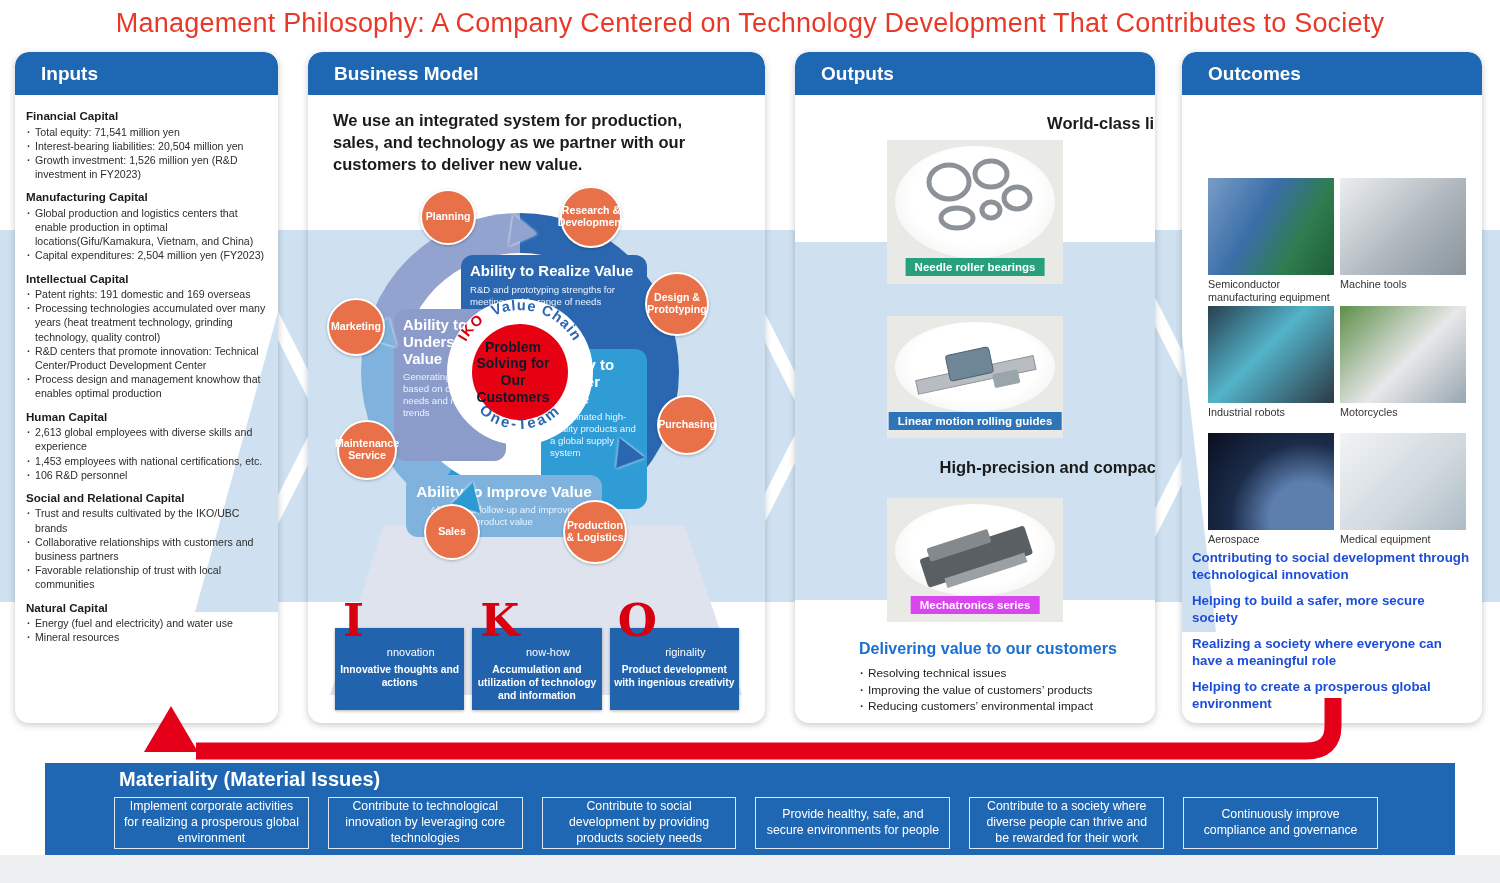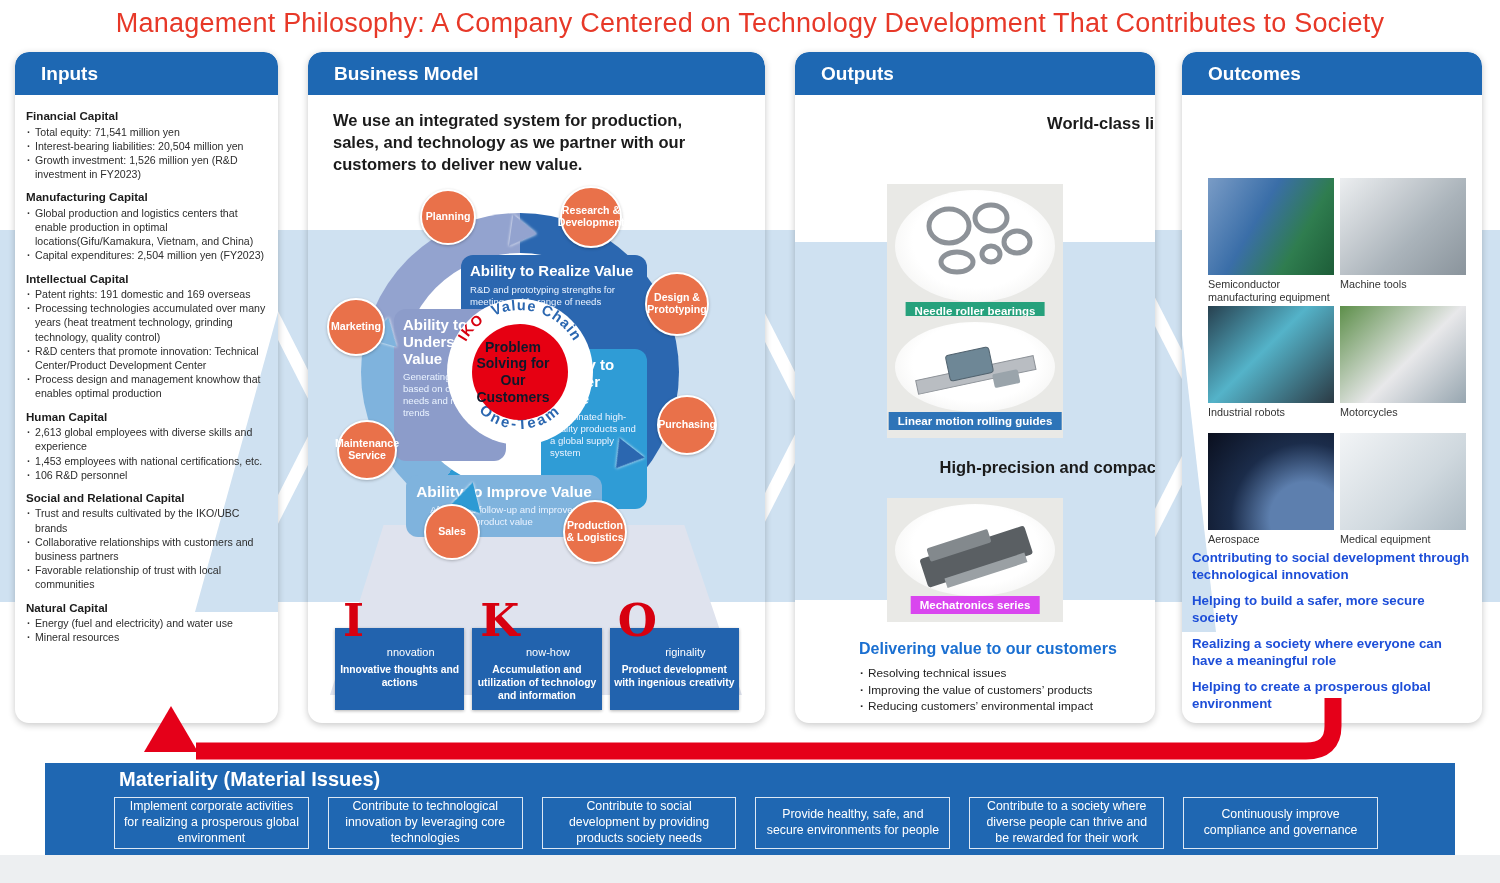--- a/index.html
+++ b/index.html
@@ -228,21 +228,21 @@
         <div class="pd">Product development with ingenious creativity</div>
       </div>
     </div>
   </div>
 
   <div class="card" id="outputs">
     <div class="inband" style="left:0;right:0;top:190px;height:358px;"></div>
     <div class="card-head">Outputs</div>
 
     <div class="op-title" style="top:62px;">World-class line-up</div>
-    <div class="photo" style="top:88px;height:144px;margin-top:44px;">
+    <div class="photo" style="top:88px;height:144px;">
       <div class="oval"></div>
       <svg width="176" height="120">
         <g stroke="#8d9298" stroke-width="5" fill="none">
           <ellipse cx="62" cy="42" rx="20" ry="17"></ellipse>
             <ellipse cx="104" cy="34" rx="16" ry="13"></ellipse>
           <ellipse cx="130" cy="58" rx="13" ry="11"></ellipse>
             <ellipse cx="70" cy="78" rx="16" ry="10"></ellipse>
           <ellipse cx="104" cy="70" rx="9" ry="8"></ellipse>
         </g>
       </svg>

